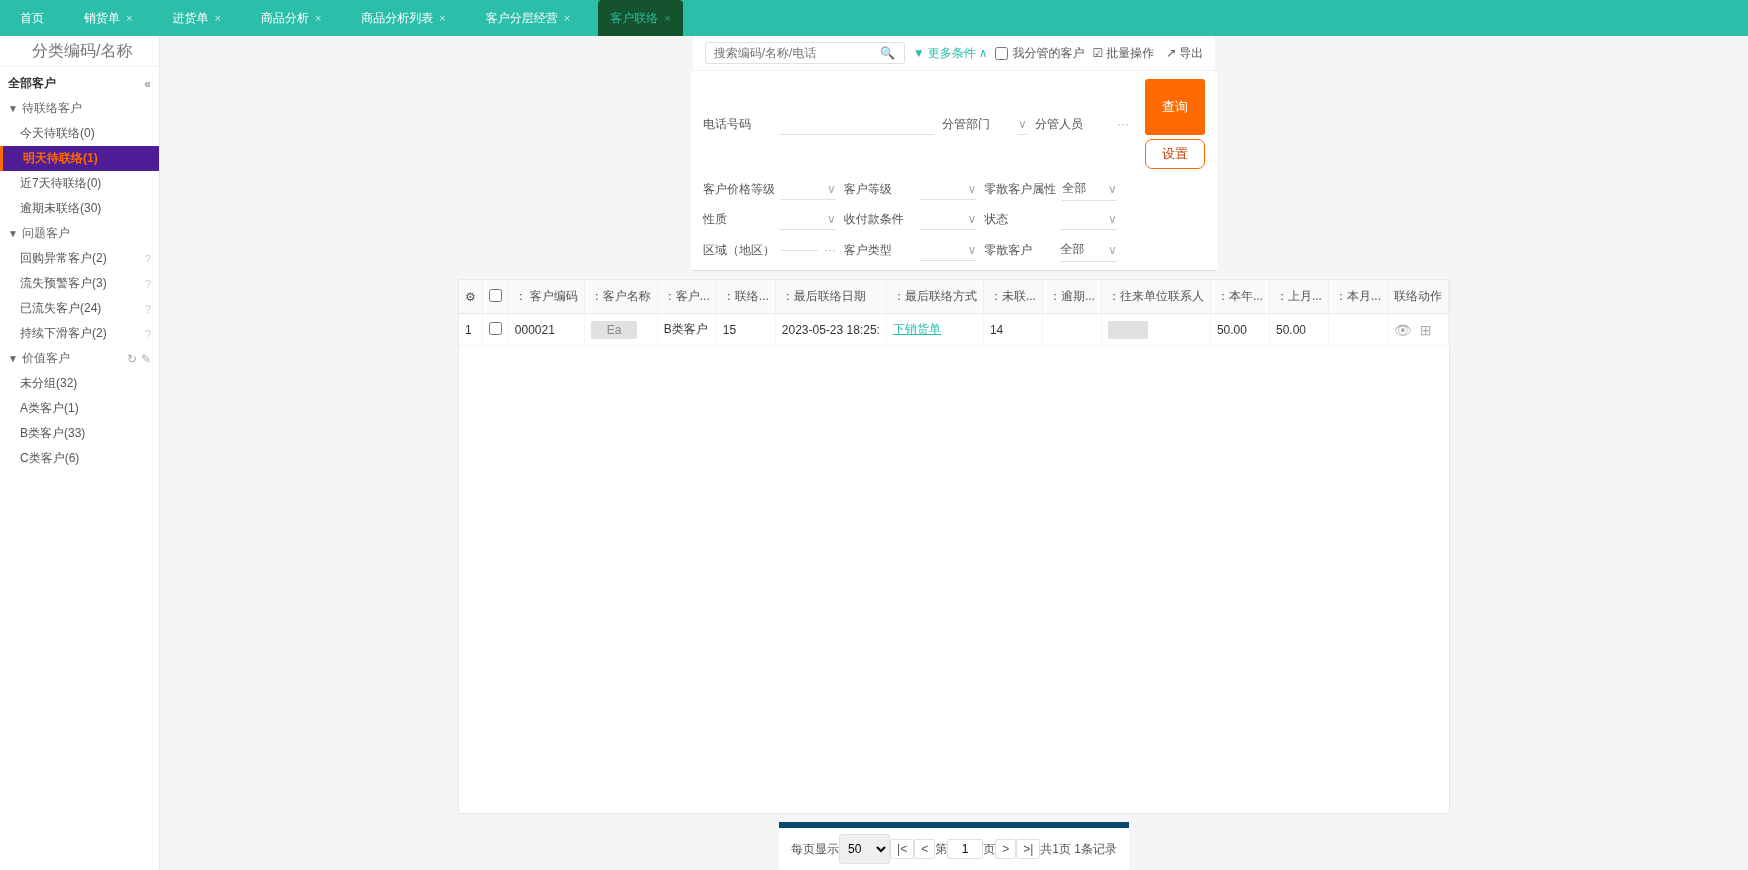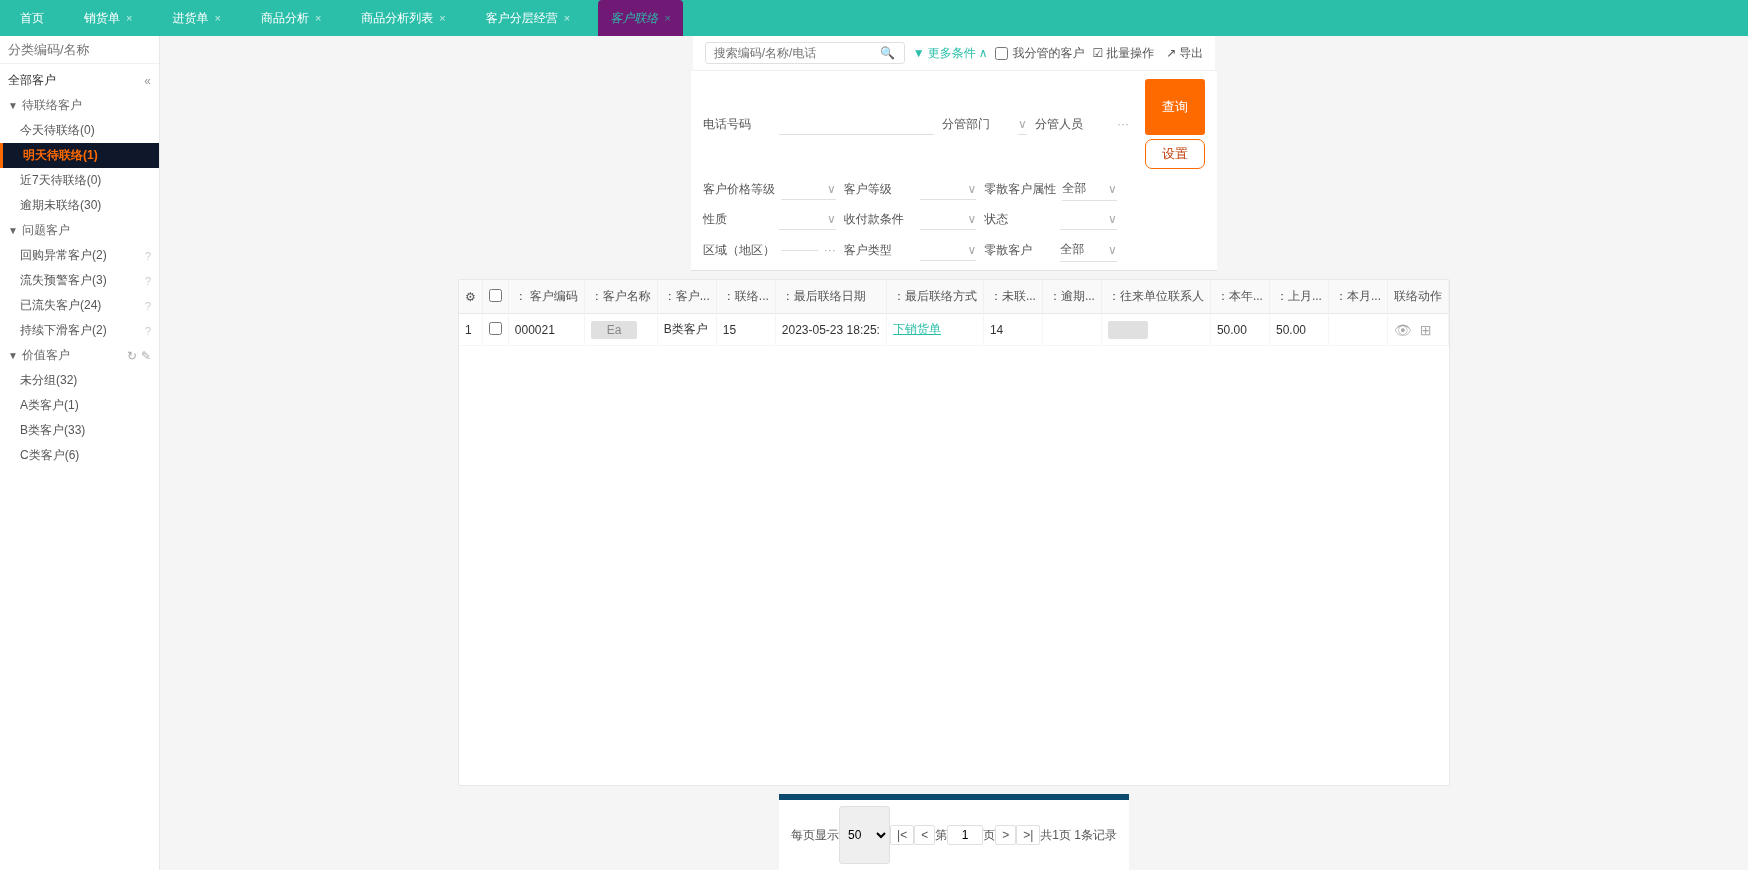--- a/index.html
+++ b/index.html
@@ -18,24 +18,23 @@
       color: #fff;
       padding: 0 12px;
       height: 36px;
       display: flex;
       align-items: center;
       cursor: pointer;
       font-size: 13px;
       white-space: nowrap;
     }
     .top-nav .nav-item.active {
-      background: #701a75;
+      background: #14532d;
       color: #2bbfaa;
       border-radius: 4px 4px 0 0;
-      font-style: italic;
     }
     .top-nav .nav-item .close-x {
       margin-left: 6px;
       font-size: 11px;
       opacity: 0.7;
     }
 
     
     .main-layout {
       display: flex;
@@ -53,29 +52,30 @@
     .sidebar-search {
       display: flex;
       align-items: center;
       padding: 6px 8px;
       border-bottom: 1px solid #f0f0f0;
     }
     .sidebar-search input {
       border: none;
       outline: none;
       flex: 1;
-      font-size: 13px;
+      font-size: 16px;
       color: #999;
+      margin-left: 24px;
     }
     .sidebar-section-header {
       display: flex;
       align-items: center;
       justify-content: space-between;
       padding: 8px 8px 4px 8px;
-      font-weight: normal;
+      font-weight: bold;
       color: #333;
     }
     .sidebar-section-header .collapse-icon {
       cursor: pointer;
       color: #999;
     }
     .sidebar-group-label {
       display: flex;
       align-items: center;
       padding: 4px 8px;
@@ -88,21 +88,21 @@
       font-size: 10px;
     }
     .sidebar-item {
       padding: 4px 8px 4px 20px;
       color: #555;
       cursor: pointer;
       display: flex;
       align-items: center;
       justify-content: space-between;
     }
-    .sidebar-item.active { background: #0f172a; color: #ff6a00; font-weight: bold; border-left: 3px solid #ff6a00; }
+    .sidebar-item.active { background: #4c1d95; color: #ff6a00; font-weight: bold; border-left: 3px solid #ff6a00; }
     .sidebar-item .help-icon { color: #ccc; font-size: 11px; }
 
     
     .content-area {
       flex: 1;
       display: flex;
       flex-direction: column;
       overflow: hidden;
       align-items: center;
     }
@@ -283,21 +283,21 @@
       align-items: center;
       justify-content: flex-end;
       padding: 6px 12px;
       background: #fff;
       border-top: 6px solid #0c4a6e;
       color: #555;
     }
     .pagination-bar select {
       border: 1px solid #e0e0e0;
       border-radius: 3px;
-      padding: 20px 4px;
+      padding: 6px 4px;
     }
     .pagination-bar .page-btn {
       border: 1px solid #e0e0e0;
       background: #fff;
       padding: 2px 6px;
       cursor: pointer;
       border-radius: 2px;
       color: #555;
     }
     .pagination-bar .page-input {

